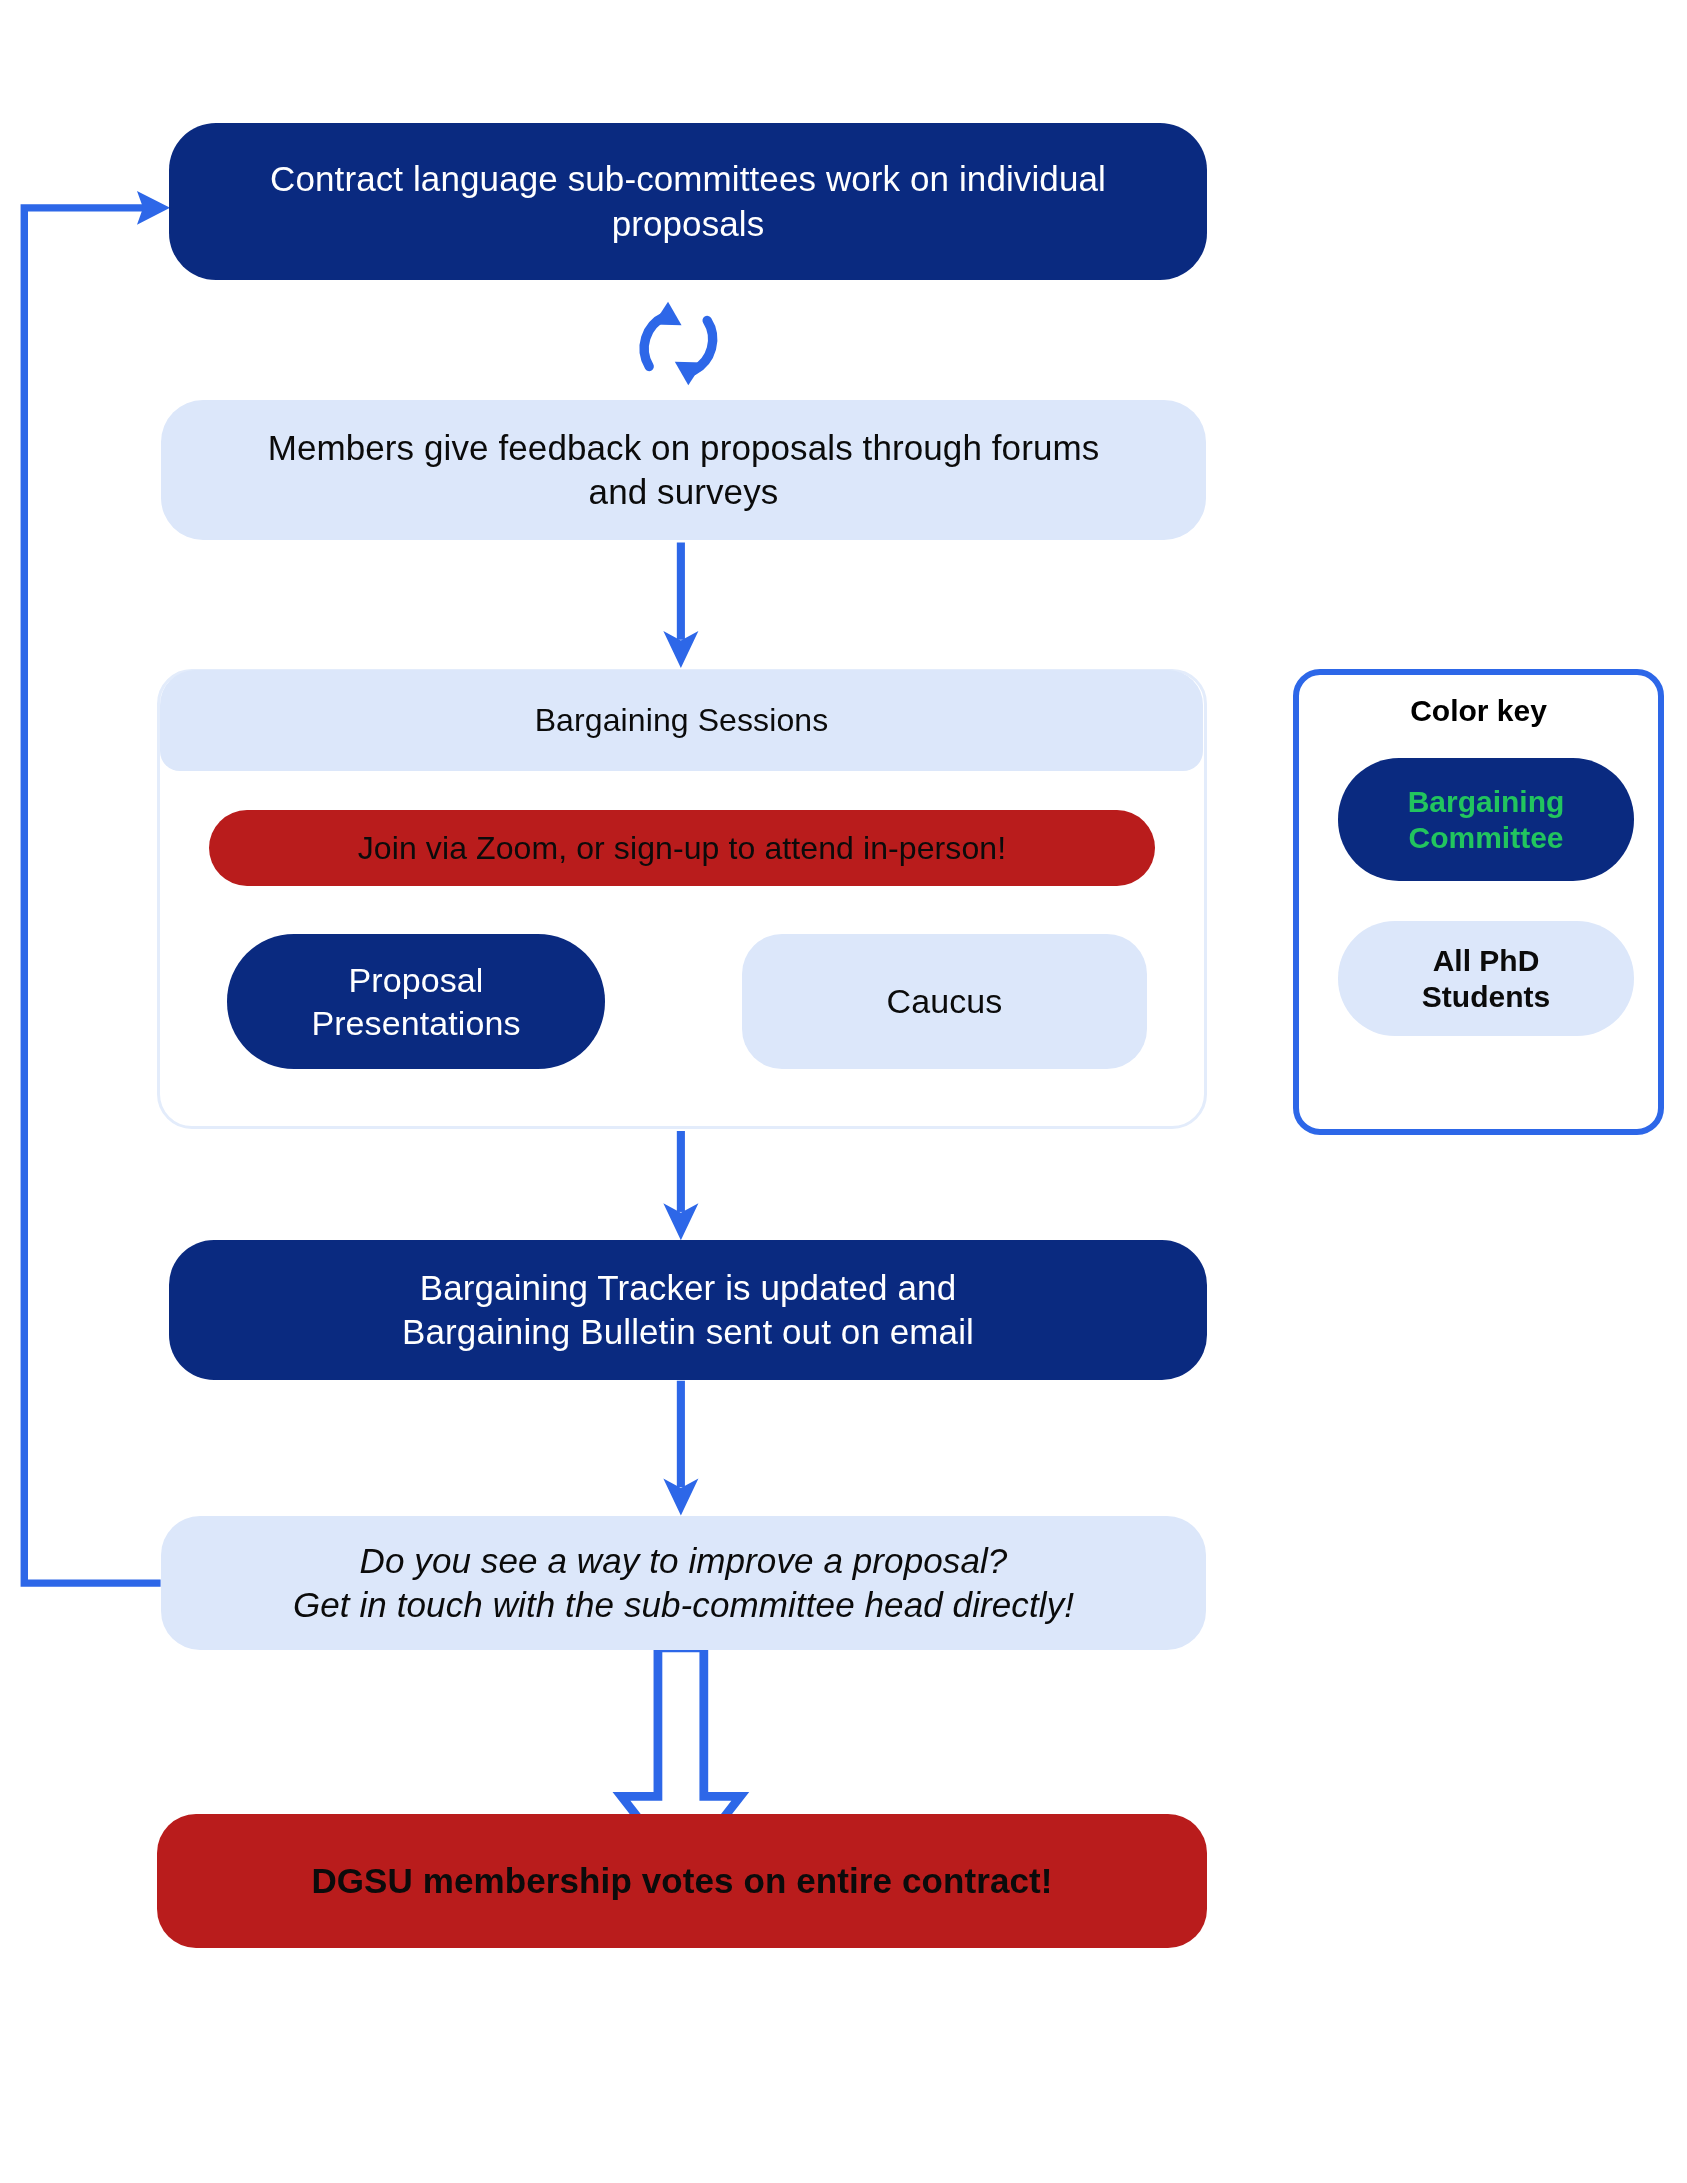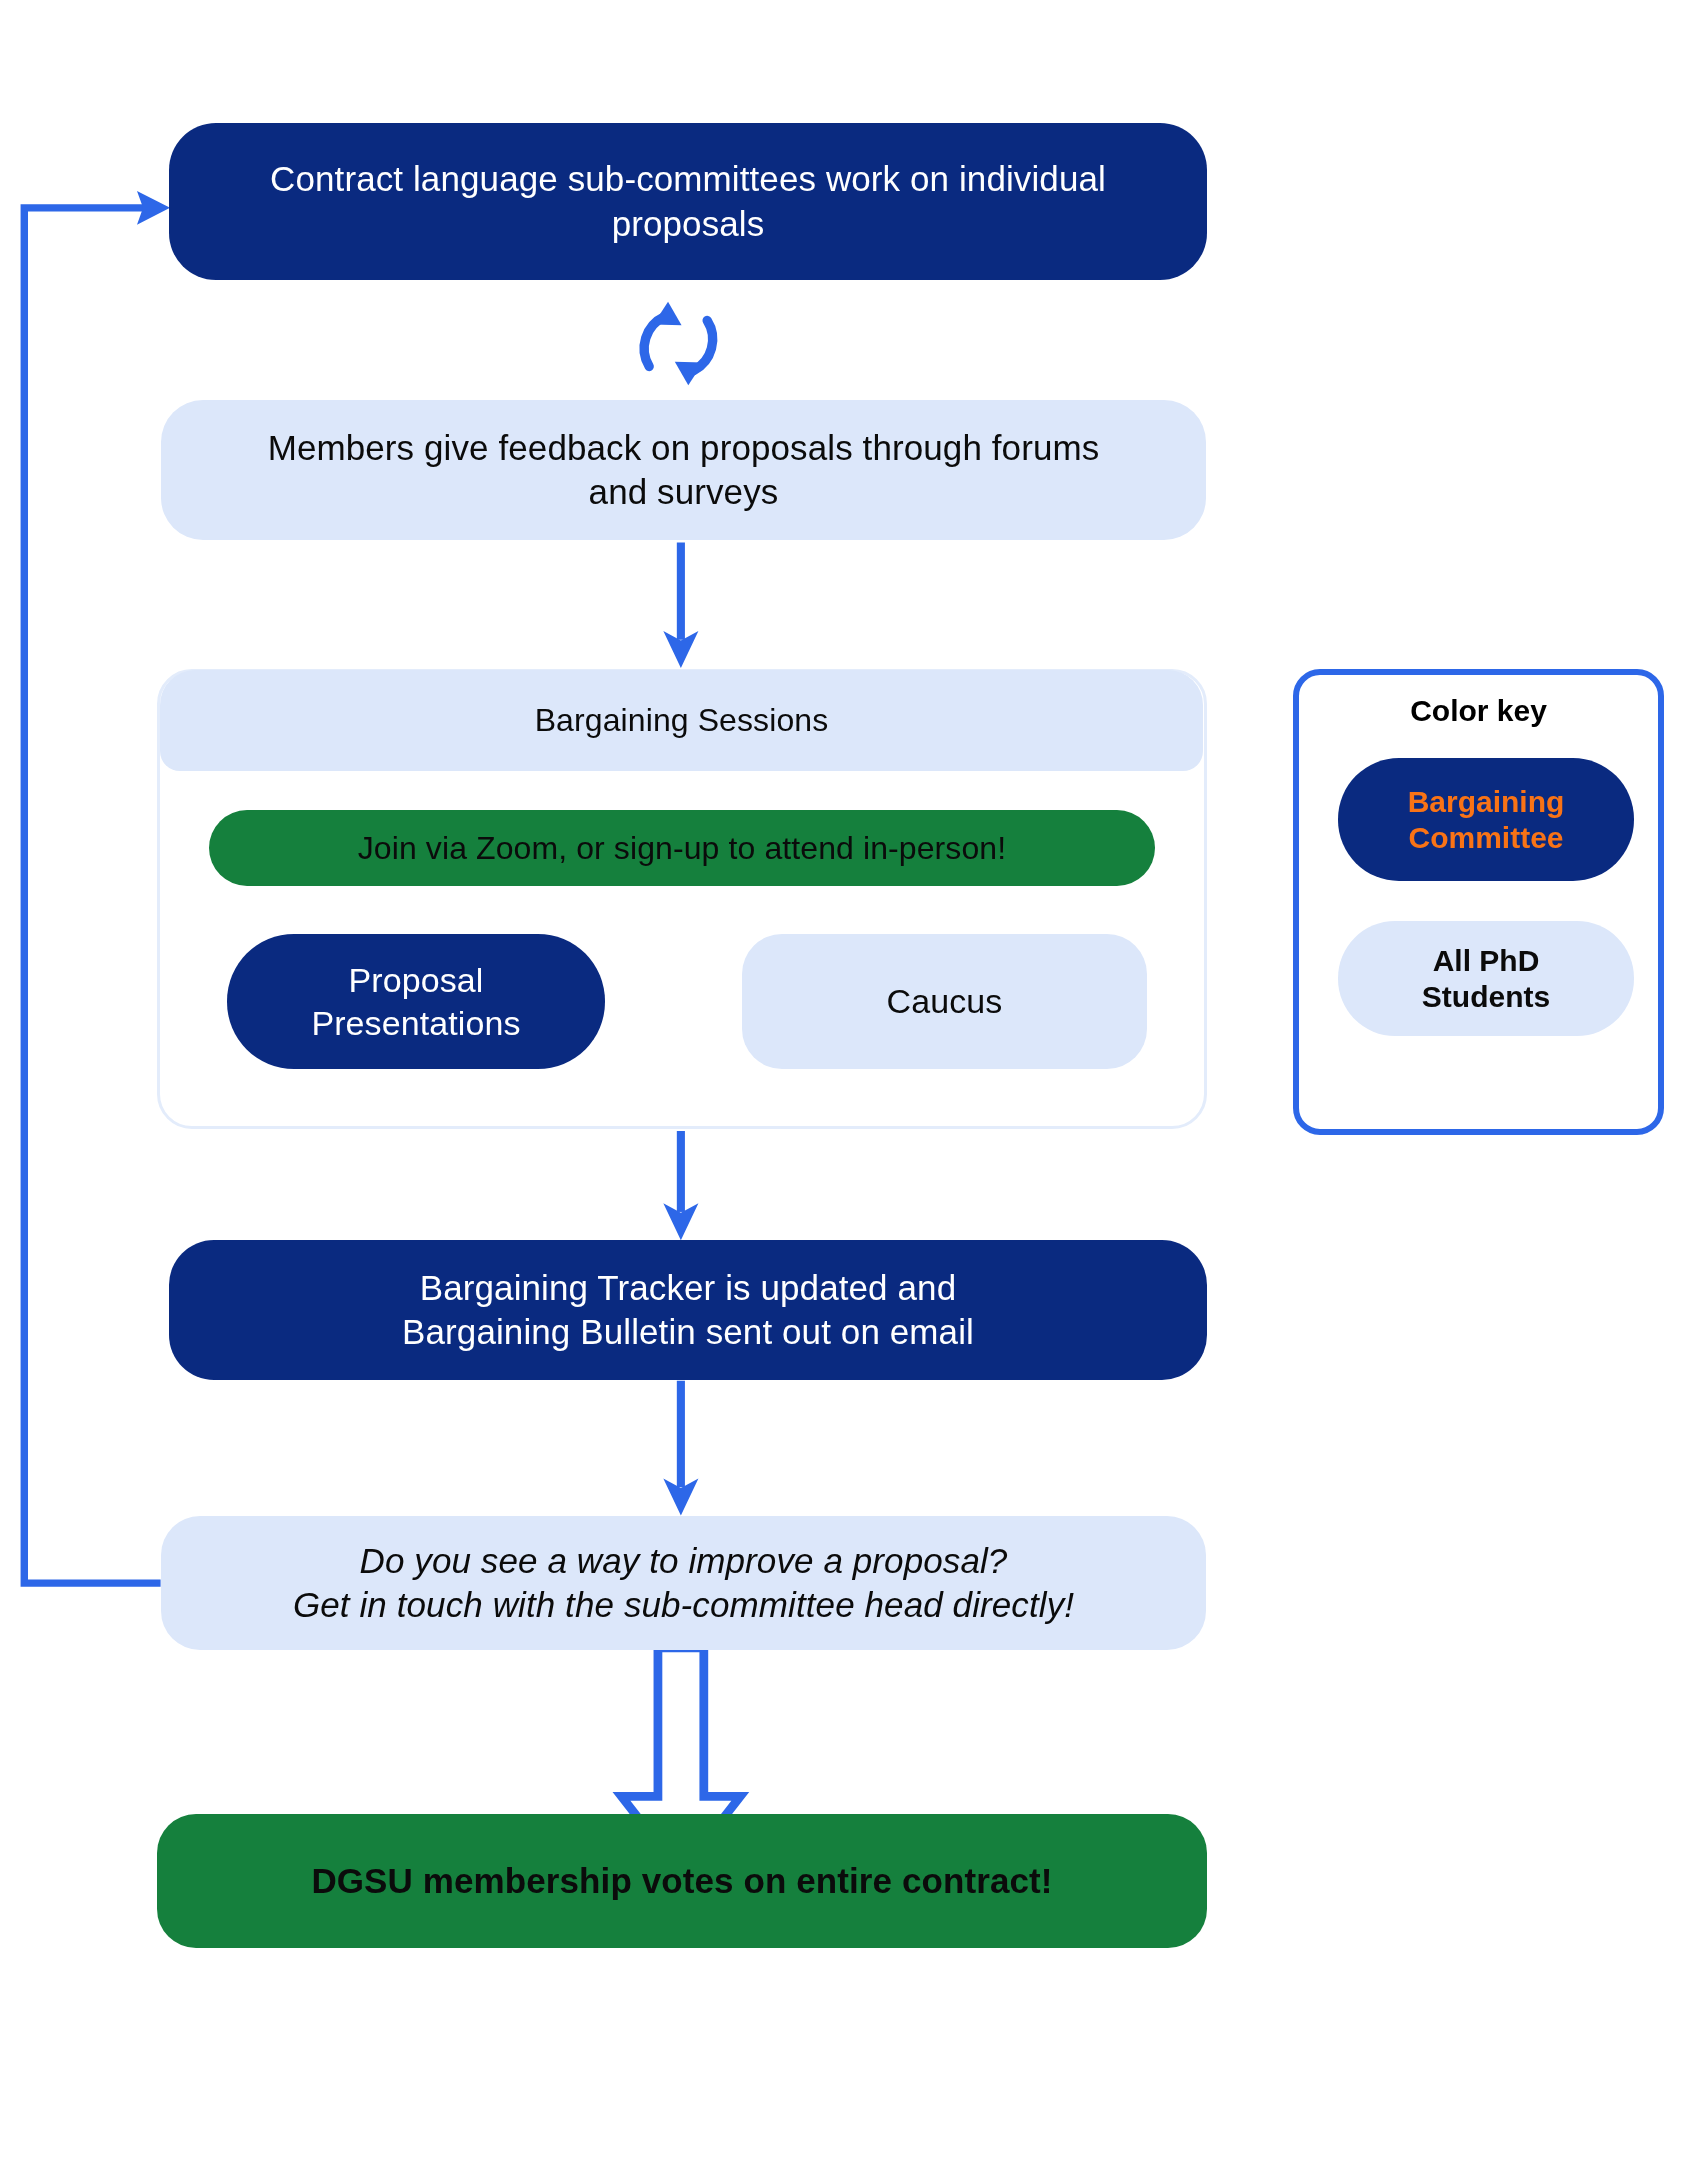--- a/index.html
+++ b/index.html
@@ -35,21 +35,21 @@
   }
   .node.navy {
     background: #0A2A80;
     color: #ffffff;
   }
   .node.lightblue {
     background: #DCE7FA;
     color: #0b0b0b;
   }
   .node.grey {
-    background: #15803d;
+    background: #b91c1c;
     color: #0b0b0b;
   }
 
   
   #node-subcommittees {
     left: 169px; top: 123px;
     width: 1038px; height: 157px;
     border-radius: 47px;
     font-size: 35px;
   }
@@ -145,21 +145,21 @@
     white-space: pre-line;
     line-height: 1.2;
     font-size: 30px;
     font-weight: bold;
   }
   #key-chip-committee {
     left: 39px; top: 83px;
     width: 296px; height: 123px;
     border-radius: 61px;
     background: #0A2A80;
-    color: #f97316;
+    color: #22c55e;
   }
   #key-chip-students {
     left: 39px; top: 246px;
     width: 296px; height: 115px;
     border-radius: 57px;
     background: #DCE7FA;
     color: #0b0b0b;
   }
 
   

